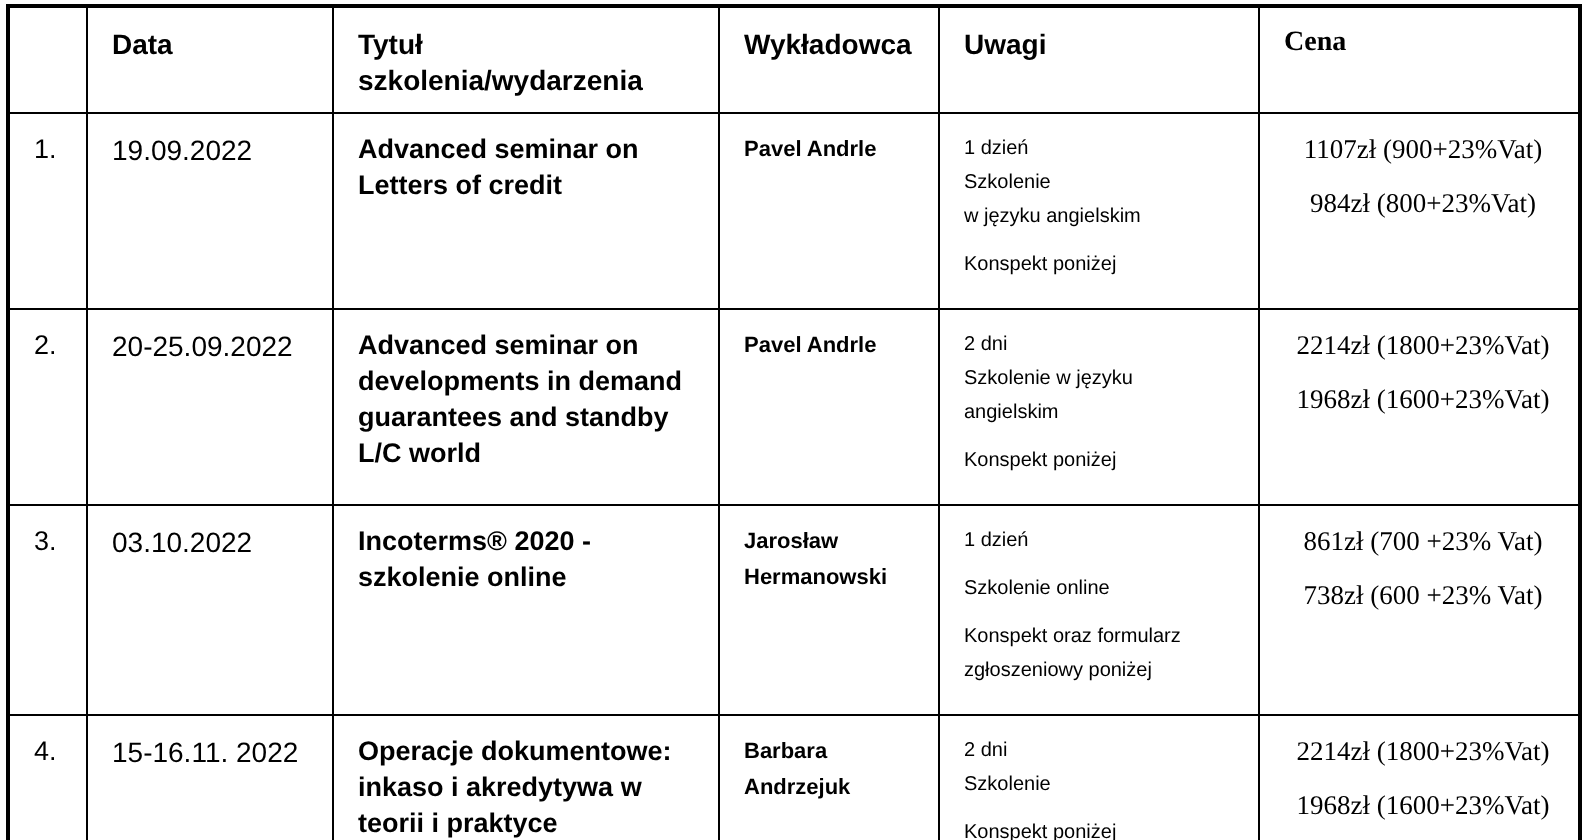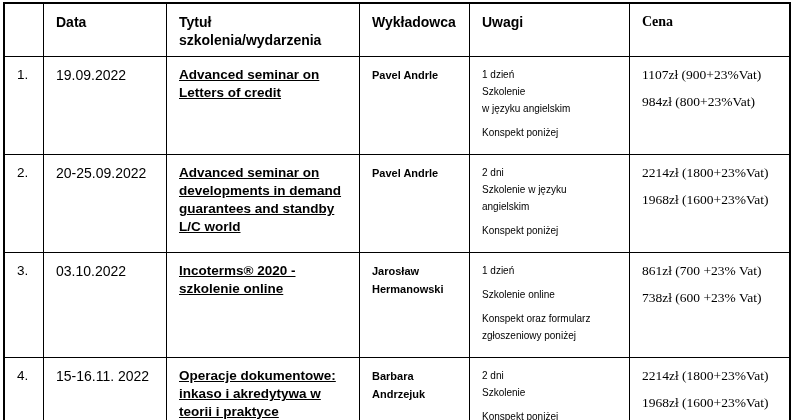--- a/index.html
+++ b/index.html
@@ -50,21 +50,20 @@
   td.date {
     font-size: 14px;
     line-height: 18px;
     white-space: pre-line;
   }
   td.title {
     font-size: 13.5px;
     font-weight: bold;
     line-height: 18px;
     white-space: pre-line;
-    text-decoration: underline;
   }
   td.lecturer {
     font-size: 11px;
     font-weight: bold;
     line-height: 18px;
     white-space: pre-line;
   }
   td.notes {
     font-size: 10px;
     line-height: 17px;
@@ -73,20 +72,21 @@
     white-space: pre-line;
     margin: 0 0 7px 0;
   }
   td.price {
     font-size: 13.5px;
     line-height: 18px;
   }
   td.price p {
     white-space: pre-line;
     margin: 0 0 9px 0;
+    text-align: center;
   }
 </style>
 </head>
 <body>
 
 <table class="schedule">
   <colgroup>
     <col style="width:39px">
     <col style="width:123px">
     <col style="width:193px">

